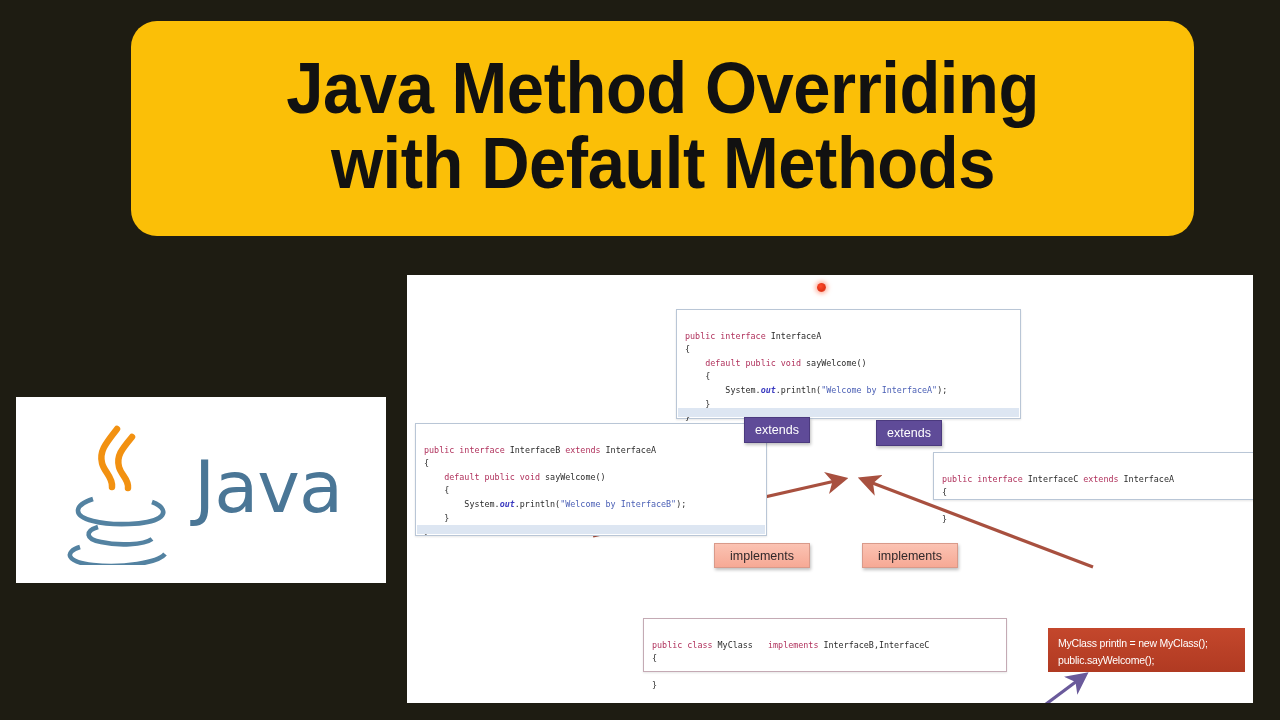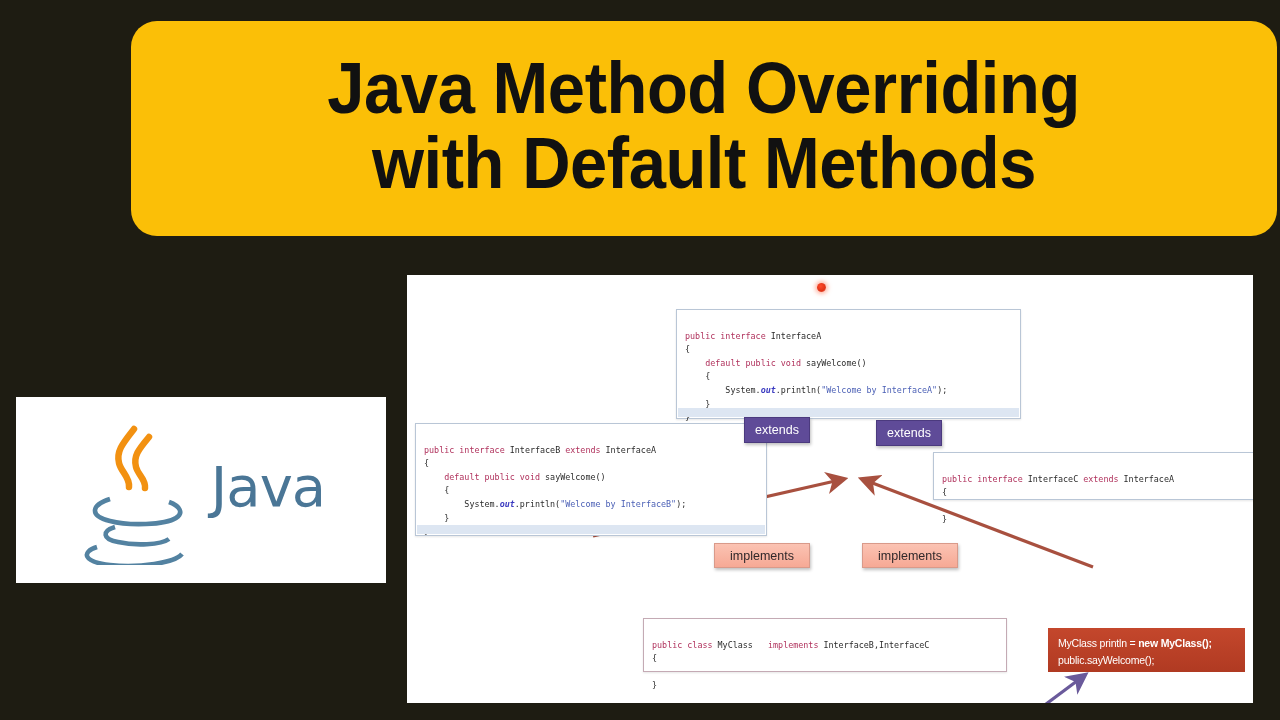--- a/index.html
+++ b/index.html
@@ -12,21 +12,21 @@
   #stage {
     position: relative;
     width: 1280px; height: 720px;
     background: #1e1c12;
   }
 
   
   #title-banner {
     position: absolute;
     left: 131px; top: 21px;
-    width: 1146px; height: 215px;
+    width: 1063px; height: 215px;
     background: #fbbf07;
     border-radius: 26px;
     display: flex;
     flex-direction: column;
     align-items: center;
     justify-content: center;
     box-sizing: border-box;
     padding: 4px 20px 10px 20px;
   }
   .title-line {
@@ -49,21 +49,21 @@
     background: #ffffff;
     display: flex;
     align-items: center;
     justify-content: center;
     gap: 16px;
   }
   #java-cup-icon { width: 118px; height: 150px; display:block; }
   #java-wordmark {
     color: #4a7696;
     font-family: "DejaVu Sans", sans-serif;
-    font-size: 56px;
+    font-size: 72px;
     line-height: 1;
     letter-spacing: -1px;
     font-weight: 400;
     padding-bottom: 6px;
   }
 
   
   #diagram-panel {
     position: absolute;
     left: 407px; top: 275px;
@@ -138,21 +138,21 @@
   #usage-callout {
     position: absolute;
     background: linear-gradient(#c4472c, #b03a22);
     color: #ffffff;
     font-size: 10.5px;
     line-height: 1.65;
     padding: 7px 10px;
     box-sizing: border-box;
     letter-spacing: -0.2px;
   }
-  #usage-callout b { font-weight: bold; }
+  #usage-callout b { font-weight: normal; }
 </style>
 </head>
 <body>
 
 <div id="stage">
 
   <div id="title-banner">
     <div class="title-line">Java Method Overriding</div>
     <div class="title-line">with Default Methods</div>
   </div>

